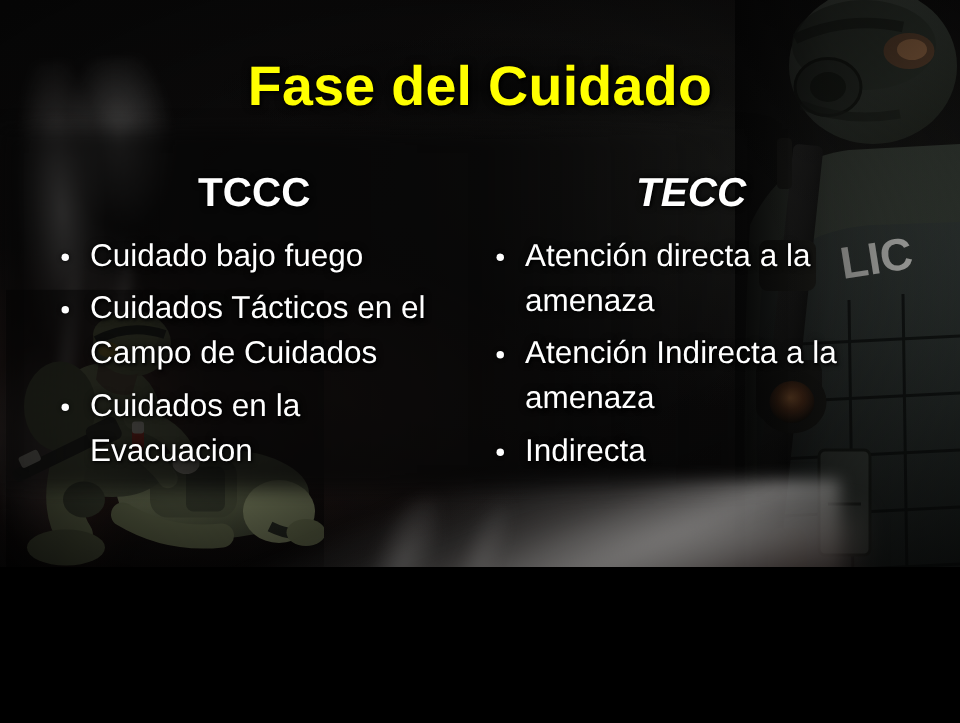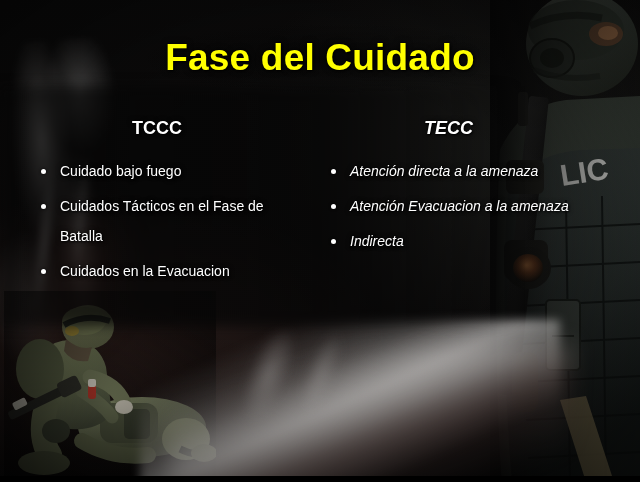--- a/index.html
+++ b/index.html
@@ -3,21 +3,21 @@
 <meta charset="utf-8">
 <style>
   html, body {
     margin: 0;
     padding: 0;
     background: #000;
   }
   #slide {
     position: relative;
     width: 640px;
-    height: 476px;
+    height: 378px;
     overflow: hidden;
     background: #8b5cf6;
     font-family: "Liberation Sans", sans-serif;
     user-select: none;
   }
 
   
   .bg-layer { position: absolute; pointer-events: none; }
 
   #bg-base {
@@ -120,41 +120,41 @@
     font-size: 37px;
     font-weight: bold;
     letter-spacing: 0.2px;
     line-height: 44px;
     text-shadow: 0 0 6px rgba(0,0,0,0.95), 1px 1px 2px rgba(0,0,0,0.9);
   }
 
   .col-heading {
     position: absolute;
     color: #ffffff;
-    font-size: 18px;
+    font-size: 27px;
     font-weight: bold;
     line-height: 30px;
     text-shadow: 0 0 5px rgba(0,0,0,0.95), 1px 1px 2px rgba(0,0,0,0.85);
   }
   #heading-tccc { left: 132px; top: 113px; }
   #heading-tecc { left: 424px; top: 113px; font-style: italic; }
 
   .bullet-list {
     position: absolute;
     margin: 0;
     padding: 0;
     list-style: none;
   }
   #list-tccc { left: 36px; top: 156px; width: 270px; }
-  #list-tecc { left: 326px; top: 156px; width: 250px; font-style: italic; }
+  #list-tecc { left: 326px; top: 156px; width: 250px; }
 
   .bullet-item {
     position: relative;
     color: #ffffff;
-    font-size: 14px;
+    font-size: 21px;
     line-height: 30px;
     padding-left: 24px;
     margin-bottom: 5px;
     text-shadow: 0 0 5px rgba(0,0,0,0.95), 1px 1px 2px rgba(0,0,0,0.9);
   }
   .bullet-item::before {
     content: "";
     position: absolute;
     left: 5px;
     top: 13px;
@@ -335,25 +335,25 @@
   <div class="bg-layer" id="vignette"></div>
   <div class="bg-layer" id="text-scrim"></div>
   <div class="bg-layer" id="title-scrim"></div>
 
   <div id="slide-title">Fase del Cuidado</div>
 
   <div class="col-heading" id="heading-tccc">TCCC</div>
 
   <ul class="bullet-list" id="list-tccc">
     <li class="bullet-item">Cuidado bajo fuego</li>
-    <li class="bullet-item">Cuidados Tácticos en el Fase de Batalla</li>
+    <li class="bullet-item">Cuidados Tácticos en el Campo de Cuidados</li>
     <li class="bullet-item">Cuidados en la Evacuacion</li>
   </ul>
 
   <div class="col-heading" id="heading-tecc">TECC</div>
 
   <ul class="bullet-list" id="list-tecc">
     <li class="bullet-item">Atención directa a la amenaza</li>
-    <li class="bullet-item">Atención Evacuacion a la amenaza</li>
+    <li class="bullet-item">Atención Indirecta a la amenaza</li>
     <li class="bullet-item">Indirecta</li>
   </ul>
 
 </div>
 
 </body></html>

